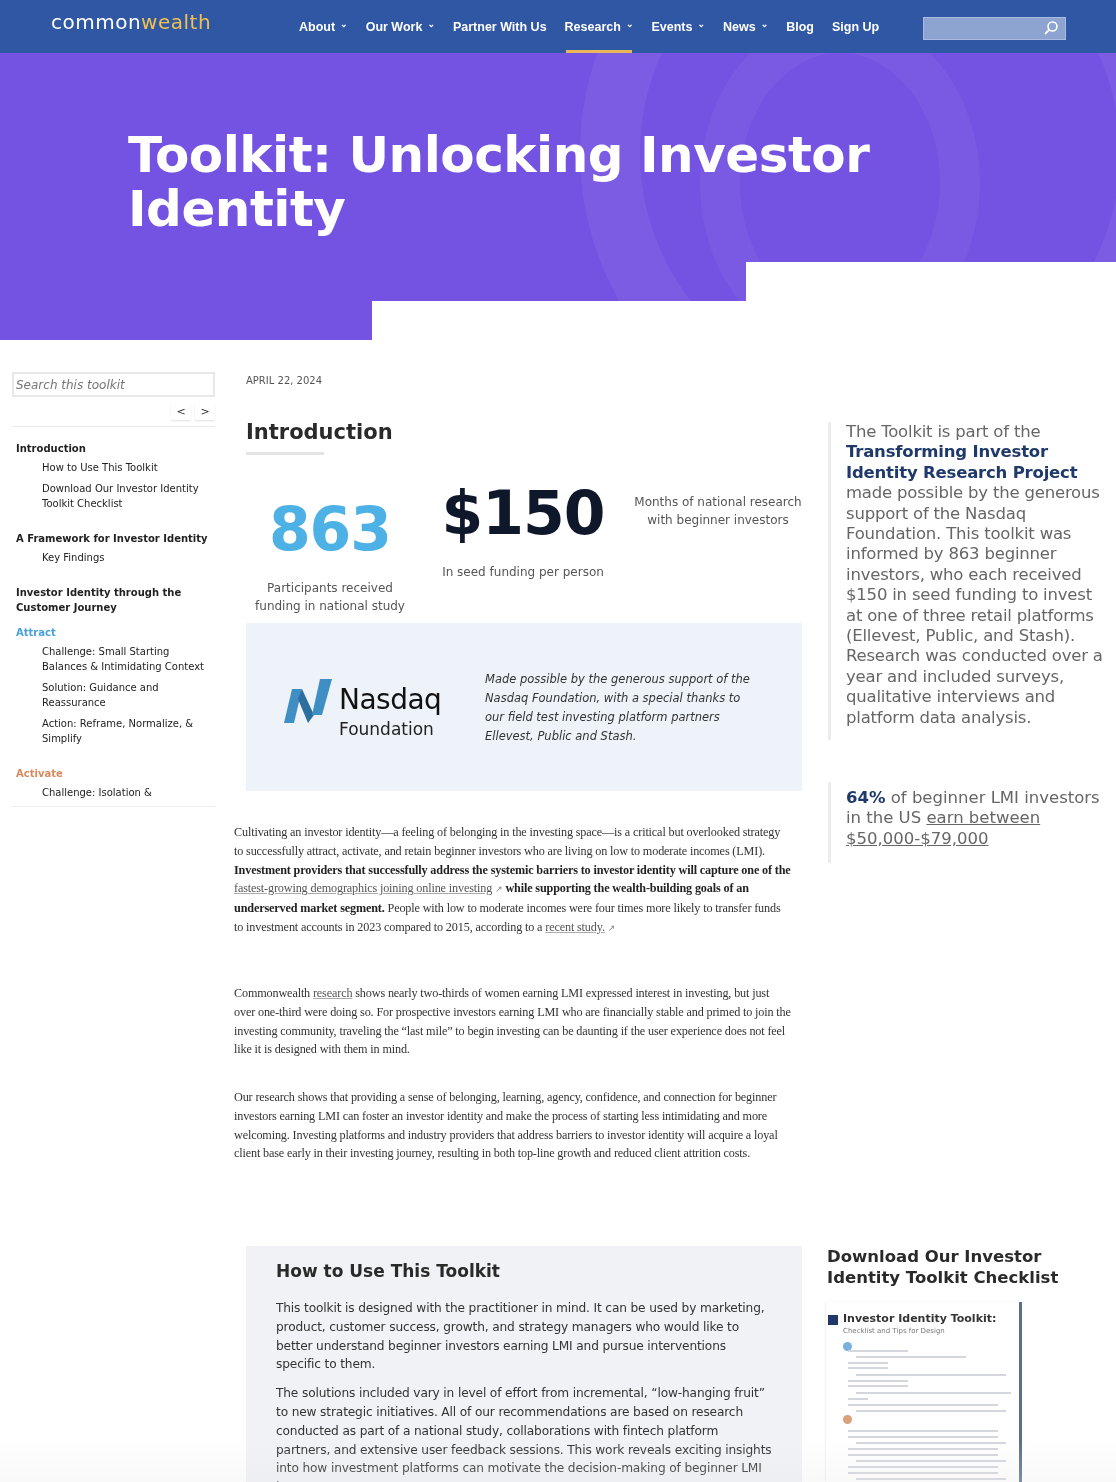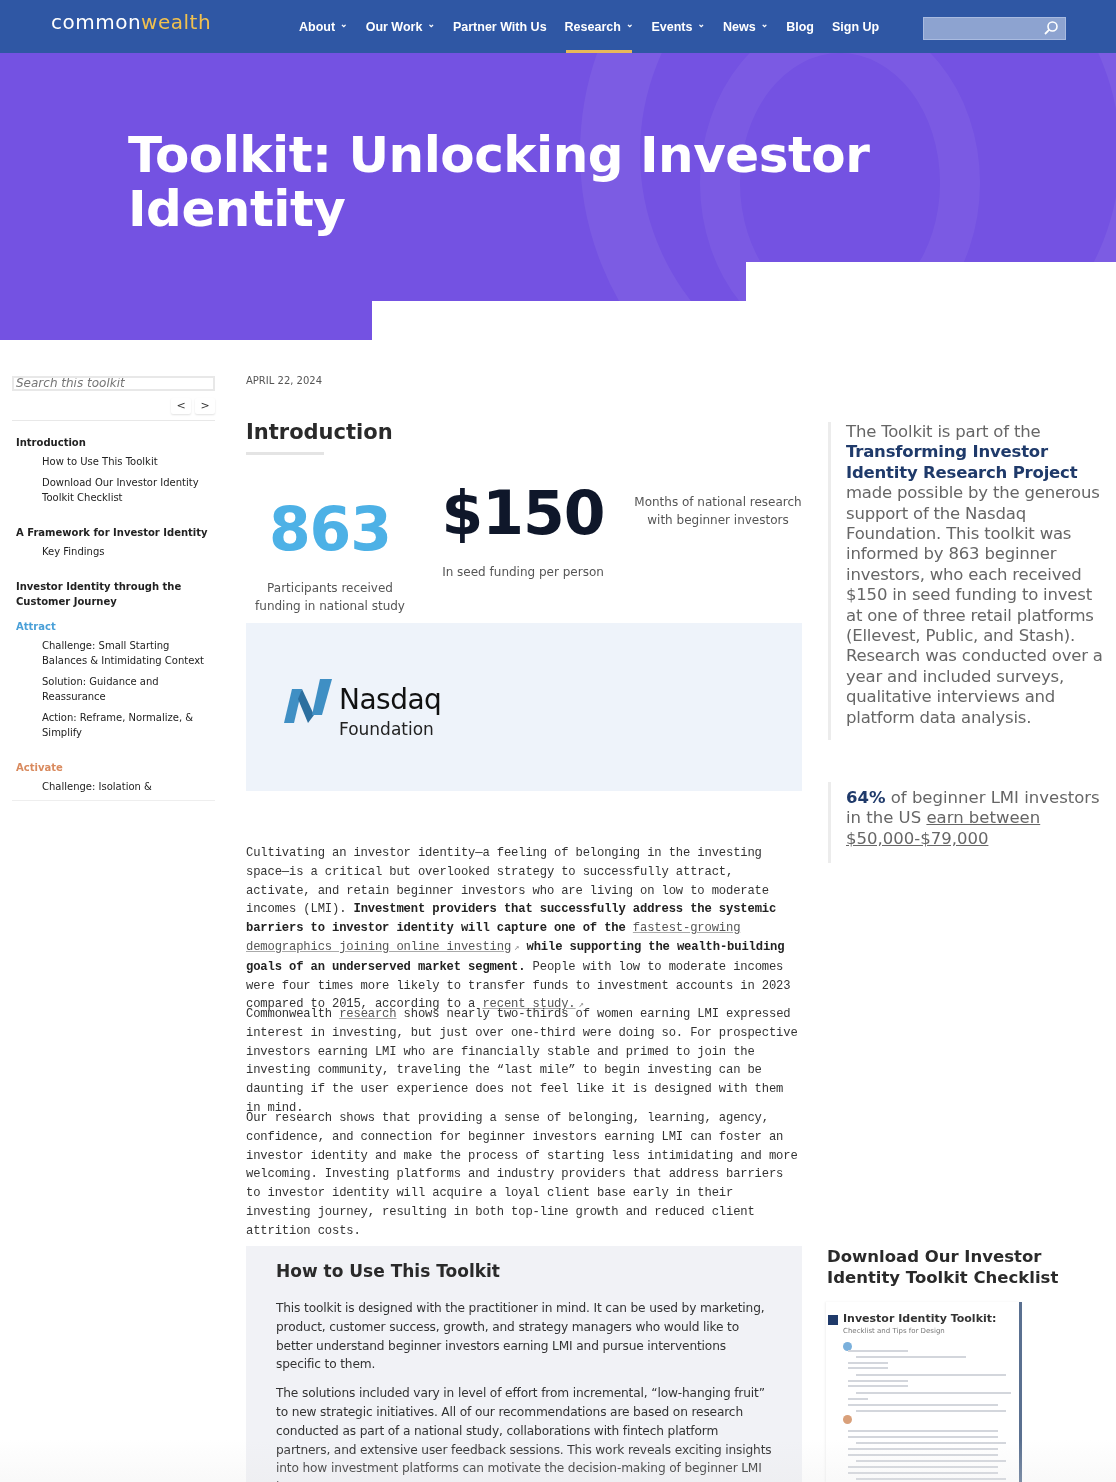--- a/index.html
+++ b/index.html
@@ -21,21 +21,21 @@
   
   .hero { position: absolute; left: 0; top: 53px; width: 1116px; height: 287px; background: #7452e2; overflow: hidden; }
   .hero .deco1 { position: absolute; left: 580px; top: -200px; width: 600px; height: 600px; border-radius: 50%; border: 60px solid rgba(255,255,255,0.06); }
   .hero .deco2 { position: absolute; left: 700px; top: -40px; width: 280px; height: 340px; border-radius: 50%; border: 40px solid rgba(255,255,255,0.05); }
   .hero .cut1 { position: absolute; left: 746px; top: 209px; width: 370px; height: 80px; background: #fff; }
   .hero .cut2 { position: absolute; left: 372px; top: 248px; width: 744px; height: 40px; background: #fff; }
   .hero h1 { position: absolute; left: 128px; top: 75px; width: 820px; color: #fff; font-family: "DejaVu Sans", sans-serif; font-weight: bold; font-size: 50px; line-height: 54px; letter-spacing: -0.5px; }
 
   
   .sidebar { position: absolute; left: 12px; top: 372px; width: 203px; }
-  .sb-search { width: 203px; height: 15px; border: 2px solid #e8e8e8; font-style: italic; font-size: 12px; color: #999; padding: 3px 2px; font-family: "DejaVu Sans", sans-serif; background: #fff; }
+  .sb-search { width: 203px; height: 25px; border: 2px solid #e8e8e8; font-style: italic; font-size: 12px; color: #999; padding: 3px 2px; font-family: "DejaVu Sans", sans-serif; background: #fff; }
   .sb-arrows { display: flex; justify-content: flex-end; gap: 4px; margin-top: 7px; }
   .sb-arrow { width: 20px; height: 16px; font-size: 11px; color: #333; text-align: center; line-height: 16px; background: #fff; box-shadow: 0 1px 2px rgba(0,0,0,0.12); border-radius: 2px; cursor: pointer; }
   .sb-divider { height: 1px; background: #e8e8e8; margin-top: 6px; }
   .sb-nav { margin-top: 14px; font-family: "DejaVu Sans", sans-serif; }
   .sb-head { font-size: 10px; font-weight: bold; color: #222; margin: 0 0 4px 4px; line-height: 15px; cursor: pointer; }
   .sb-head.attract { color: #4aa0d8; }
   .sb-head.activate { color: #d98a5e; }
   .sb-sub { font-size: 10px; color: #222; margin: 0 0 6px 30px; line-height: 15px; cursor: pointer; }
   .sb-gap { height: 18px; }
   .sb-bottom-line { height: 1px; background: #eee; width: 203px; margin-top: 2px; }
@@ -48,21 +48,21 @@
   .stat { position: absolute; text-align: center; font-family: "DejaVu Sans", sans-serif; }
   .stat .num { font-size: 60px; font-weight: bold; line-height: 70px; letter-spacing: -1px; }
   .stat .lbl { font-size: 12px; color: #555; line-height: 18px; margin-top: 15px; }
 
   .nasdaq-box { position: absolute; left: 246px; top: 623px; width: 556px; height: 168px; background: #eef3fa; }
   .nasdaq-logo { position: absolute; left: 38px; top: 56px; width: 170px; height: 60px; }
   .nasdaq-word { position: absolute; left: 55px; top: 4px; font-size: 28px; color: #111; font-family: "DejaVu Sans", sans-serif; letter-spacing: -0.5px; }
   .nasdaq-sub { position: absolute; left: 55px; top: 40px; font-size: 17px; color: #222; font-family: "DejaVu Sans", sans-serif; }
   .nasdaq-quote { position: absolute; left: 239px; top: 47px; width: 270px; font-style: italic; font-size: 11.5px; line-height: 19px; color: #333; font-family: "DejaVu Sans", sans-serif; }
 
-  .body-copy { position: absolute; left: 246px; width: 558px; font-size: 12.2px; line-height: 18.8px; color: #333; font-family: Liberation Mono, monospace; letter-spacing: -0.15px; margin-top: 21px; }
+  .body-copy { position: absolute; left: 234px; width: 558px; font-size: 12.2px; line-height: 18.8px; color: #333; font-family: Liberation Serif, serif; letter-spacing: -0.15px; }
   .body-copy b { color: #222; }
   .body-copy a { color: #555; text-decoration: underline; text-decoration-color: #aaa; cursor: pointer; }
   .ext { font-size: 9px; color: #888; margin-left: 3px; }
 
   
   .aside1 { position: absolute; left: 828px; top: 422px; width: 280px; border-left: 3px solid #ececec; padding-left: 15px; padding-bottom: 12px; font-size: 16.5px; line-height: 20.4px; color: #666; font-family: "DejaVu Sans", sans-serif; letter-spacing: -0.2px; }
   .aside1 b { color: #1f3a6a; }
   .aside2 { position: absolute; left: 828px; top: 782px; width: 280px; border-left: 3px solid #ececec; padding-left: 15px; padding-top: 6px; padding-bottom: 14px; font-size: 16.5px; line-height: 20.4px; color: #666; font-family: "DejaVu Sans", sans-serif; }
   .aside2 b { color: #1f3a6a; }
   .aside2 a { color: #666; text-decoration: underline; cursor: pointer; }
@@ -182,20 +182,21 @@
 <div class="nasdaq-box">
   <div class="nasdaq-logo">
     <svg width="54" height="46" viewBox="0 0 54 46" style="position:absolute;left:0;top:0;">
       <polygon points="8,10 18,10 10,44 0,44" fill="#3f8fc4"></polygon>
       <polygon points="18,10 30,36 24,44 14,20" fill="#2c6f9f"></polygon>
       <polygon points="36,0 48,0 38,36 28,36" fill="#3f8fc4"></polygon>
     </svg>
     <div class="nasdaq-word">Nasdaq</div>
     <div class="nasdaq-sub">Foundation</div>
   </div>
+  <div class="nasdaq-quote">Made possible by the generous support of the Nasdaq Foundation, with a special thanks to our field test investing platform partners Ellevest, Public and Stash.</div>
 </div>
 
 <div class="body-copy" style="top:823px;">
   <span>Cultivating an investor identity—a feeling of belonging in the investing space—is a critical but overlooked strategy to successfully attract, activate, and retain beginner investors who are living on low to moderate incomes (LMI). </span><b>Investment providers that successfully address the systemic barriers to investor identity will capture one of the </b><a>fastest-growing demographics joining online investing</a><span class="ext">↗</span><b> while supporting the wealth-building goals of an underserved market segment.</b><span> People with low to moderate incomes were four times more likely to transfer funds to investment accounts in 2023 compared to 2015, according to a </span><a>recent study.</a><span class="ext">↗</span>
 </div>
 
 <div class="body-copy" style="top:984px;">
   <span>Commonwealth </span><a>research</a><span> shows nearly two-thirds of women earning LMI expressed interest in investing, but just over one-third were doing so. For prospective investors earning LMI who are financially stable and primed to join the investing community, traveling the “last mile” to begin investing can be daunting if the user experience does not feel like it is designed with them in mind.</span>
 </div>
 

